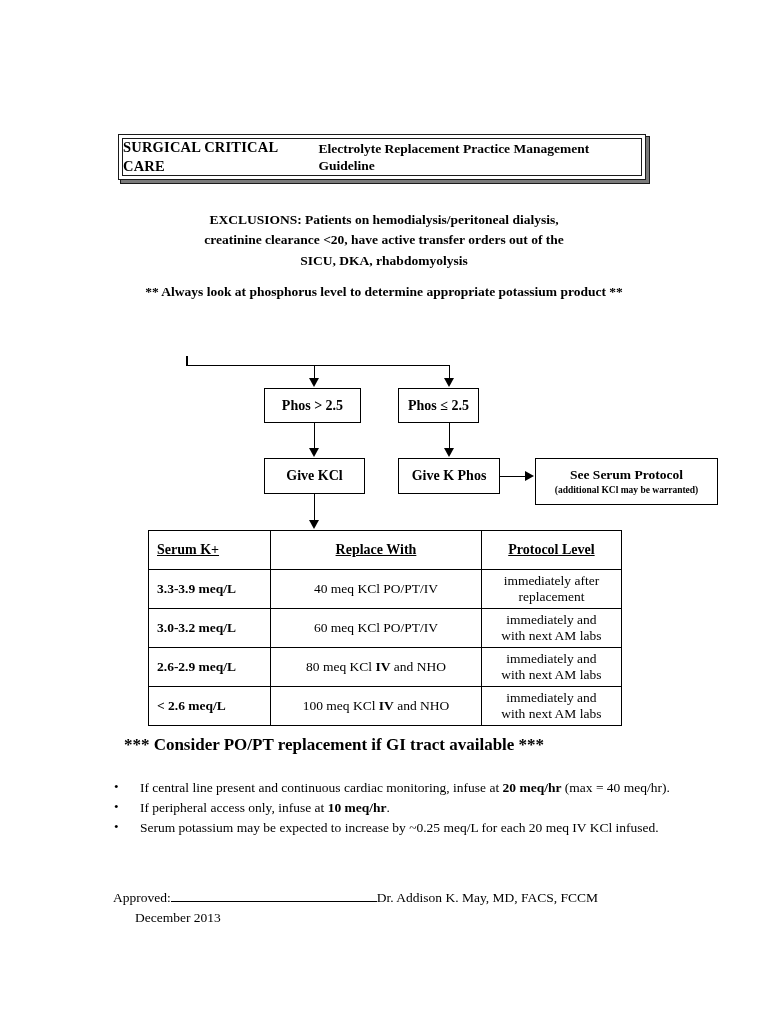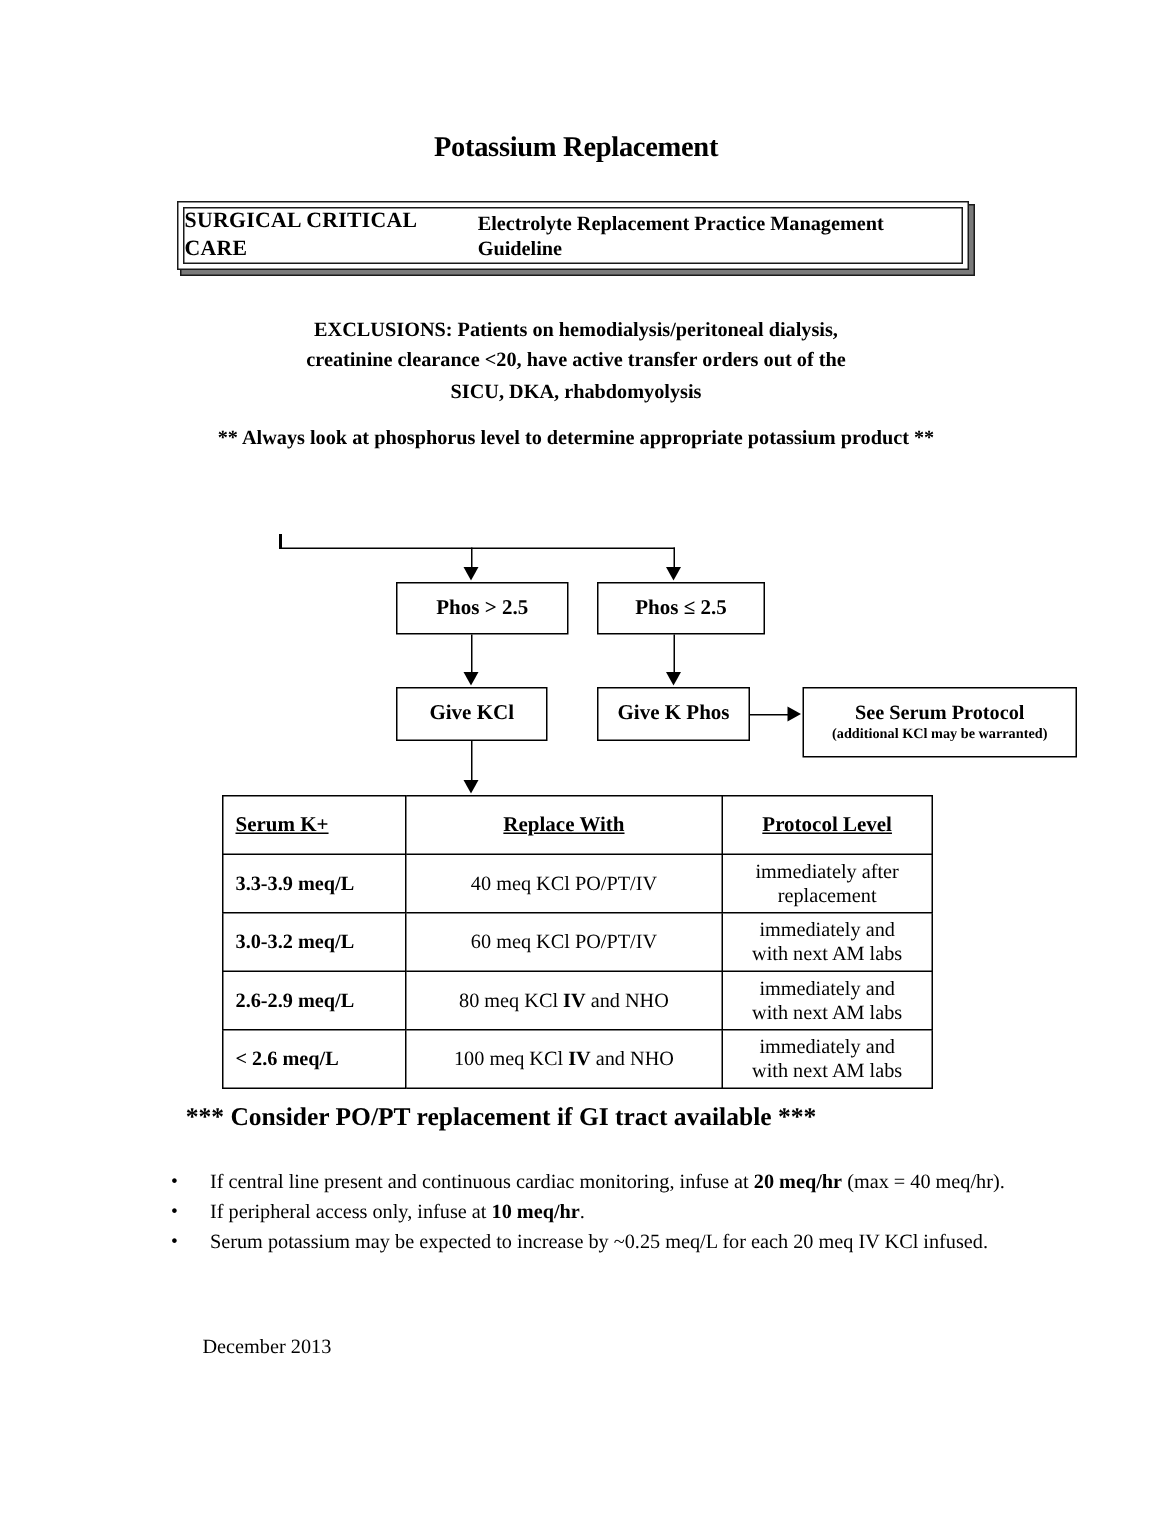--- a/index.html
+++ b/index.html
@@ -106,22 +106,22 @@
     box-sizing: border-box;
     display: flex;
     flex-direction: column;
     align-items: center;
     justify-content: center;
     font-weight: bold;
     text-align: center;
     pointer-events: auto;
   }
   #box-k       { left: 136px; top: 322px; width: 102px; height: 34px; font-size: 14px; }
-  #box-phos-hi { left: 264px; top: 388px; width: 115px; height: 35px; font-size: 14px; }
-  #box-phos-lo { left: 398px; top: 388px; width: 112px; height: 35px; font-size: 14px; justify-content: center; }
+  #box-phos-hi { left: 264px; top: 388px; width: 97px; height: 35px; font-size: 14px; }
+  #box-phos-lo { left: 398px; top: 388px; width: 81px; height: 35px; font-size: 14px; justify-content: center; }
   #box-kcl     { left: 264px; top: 458px; width: 101px; height: 36px; font-size: 14px; align-items: center; }
   #box-kphos   { left: 398px; top: 458px; width: 102px; height: 36px; font-size: 14px; }
   #box-protocol{ left: 535px; top: 458px; width: 183px; height: 47px; }
 
   #box-protocol .p-title {
     font-size: 13.5px;
     font-weight: bold;
     line-height: 1.1;
   }
   #box-protocol .p-sub {
@@ -249,21 +249,20 @@
   }
   .approval-date {
     margin-left: 22px;
   }
 </style>
 </head>
 <body>
 
 <div class="page">
 
-  <div class="doc-title">Potassium Replacement</div>
 
   <div class="header-box">
     <div class="header-box-inner">
       <div class="header-line1">SURGICAL CRITICAL CARE</div>
       <div class="header-line2">Electrolyte Replacement Practice Management Guideline</div>
     </div>
   </div>
 
   <div class="exclusions">
     <div>EXCLUSIONS: Patients on hemodialysis/peritoneal dialysis,</div>
@@ -358,16 +357,19 @@
 
   <div class="consider">*** Consider PO/PT replacement if GI tract available ***</div>
 
   <div class="bullets" id="bullet-list">
       <div class="bullet-row"><span class="bullet-dot">•</span><span>If central line present and continuous cardiac monitoring, infuse at <b>20 meq/hr</b> (max = 40 meq/hr).</span></div>
       <div class="bullet-row"><span class="bullet-dot">•</span><span>If peripheral access only, infuse at <b>10 meq/hr</b>.</span></div>
       <div class="bullet-row"><span class="bullet-dot">•</span><span>Serum potassium may be expected to increase by ~0.25 meq/L for each 20 meq IV KCl infused.</span></div>
     </div>
 
   <div class="approval">
+    <div>
+      <span>Approved:</span><span class="sig-line"></span><span>Dr. Addison K. May, MD, FACS, FCCM</span>
+    </div>
     <div class="approval-date">December 2013</div>
   </div>
 
 </div>
 
 </body></html>

